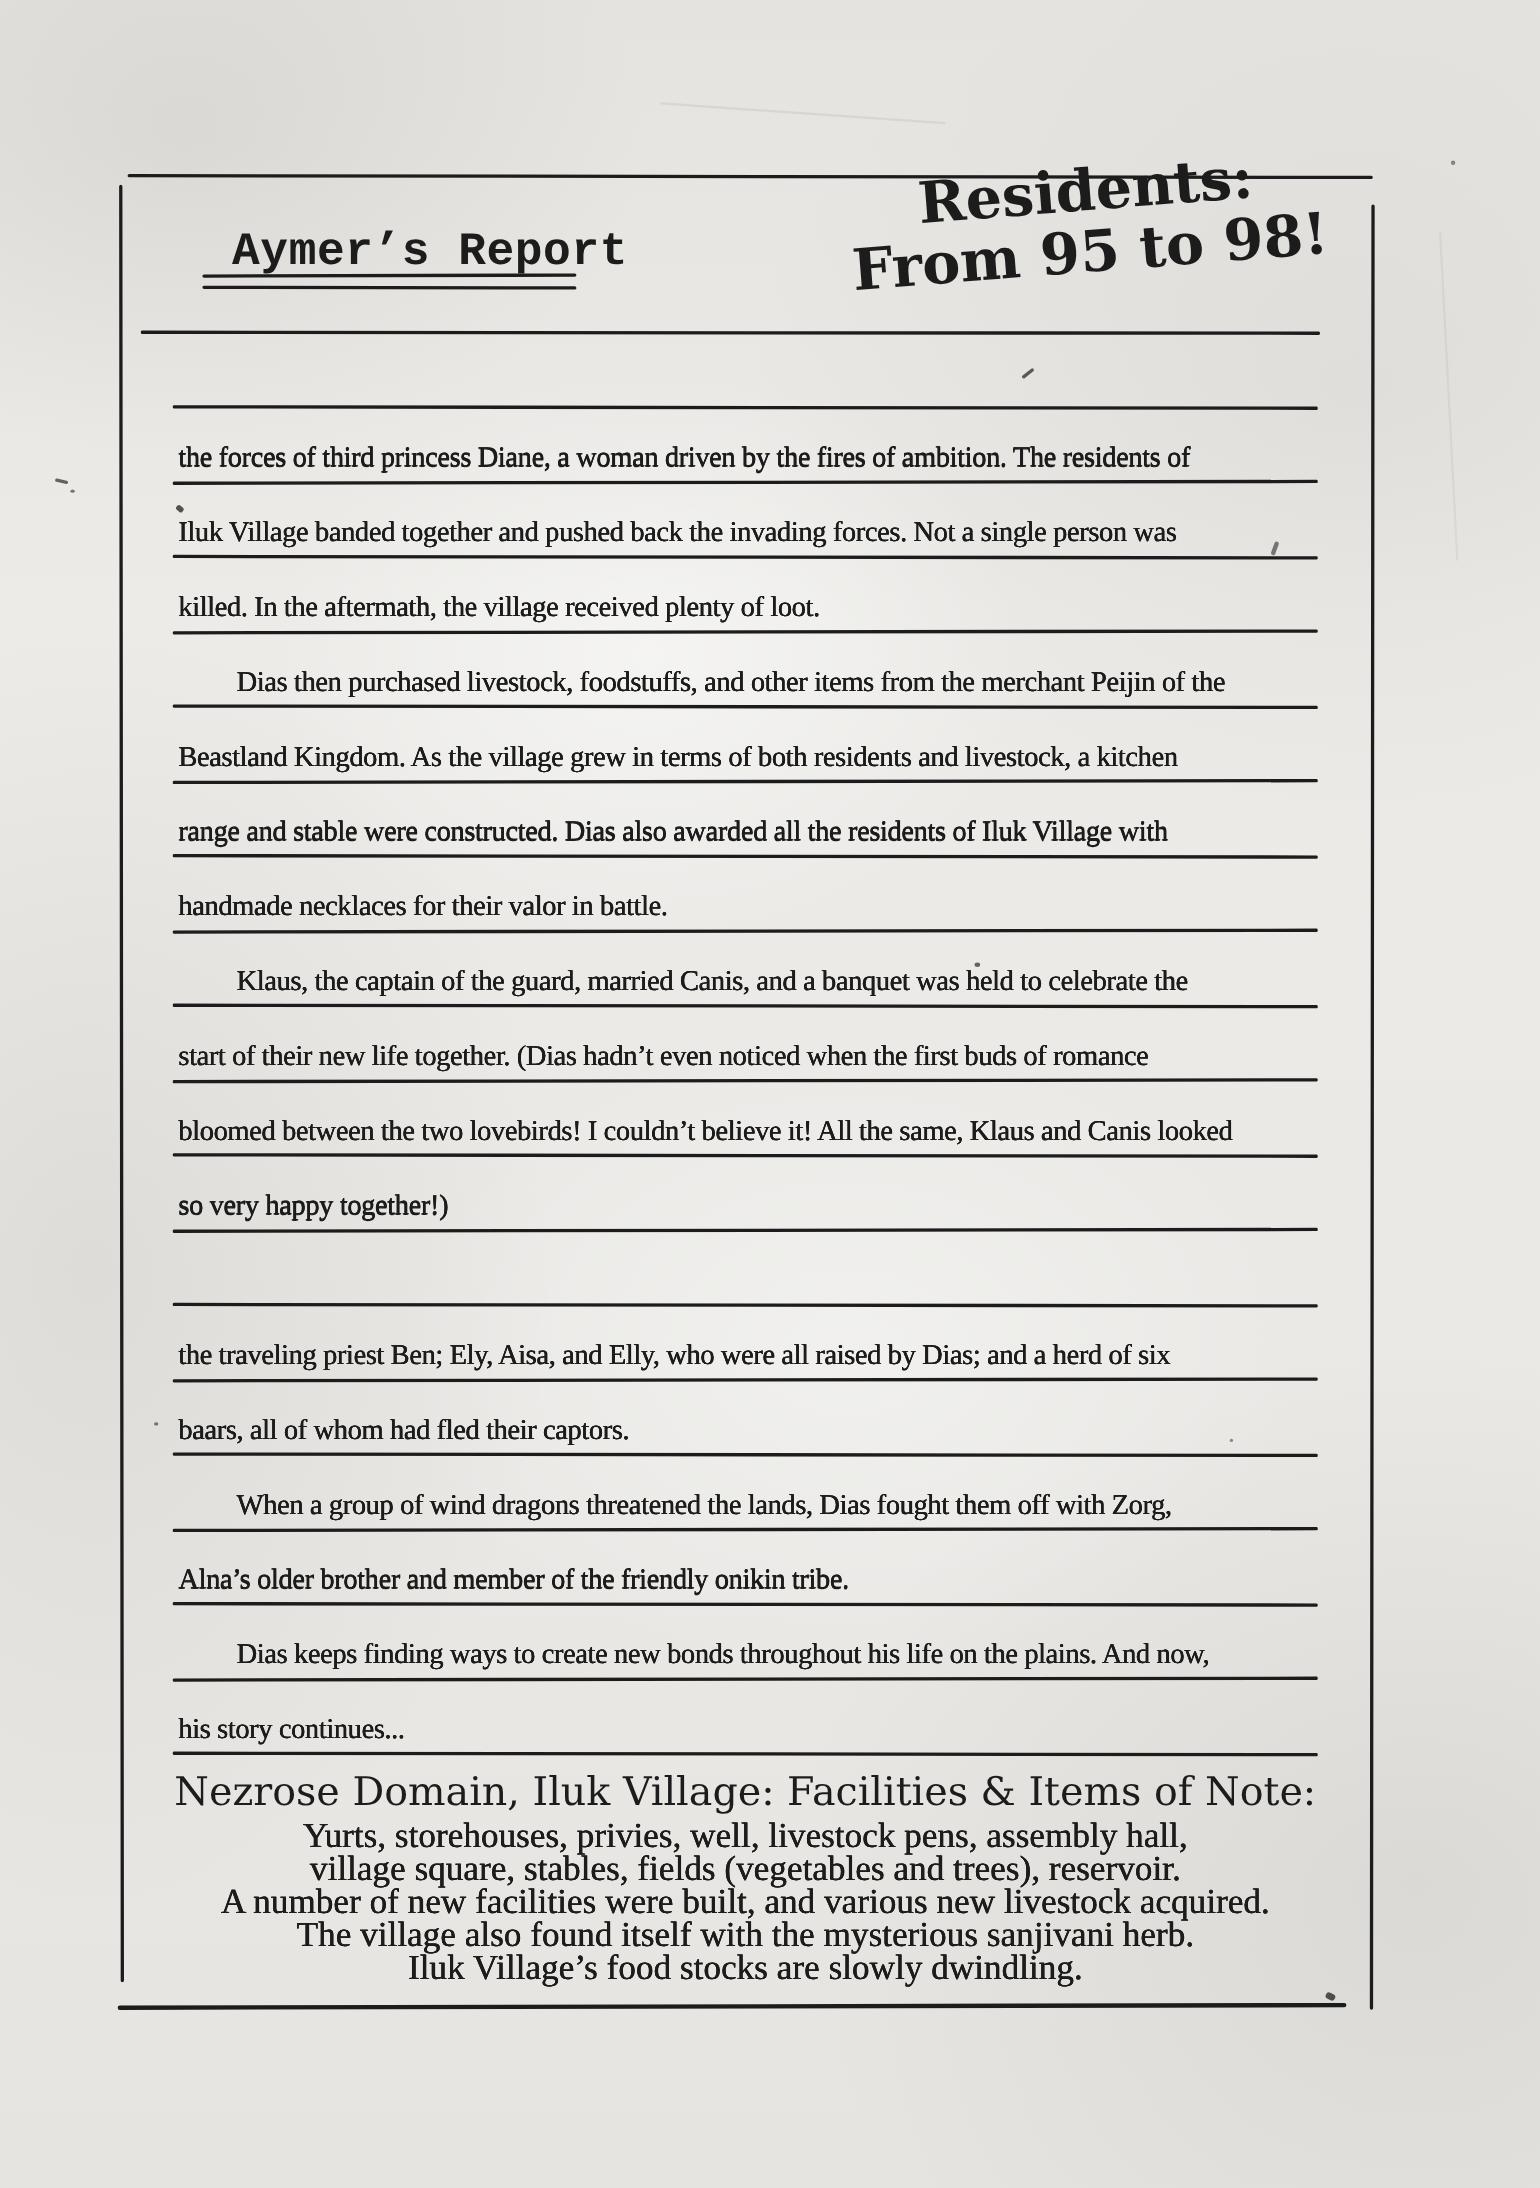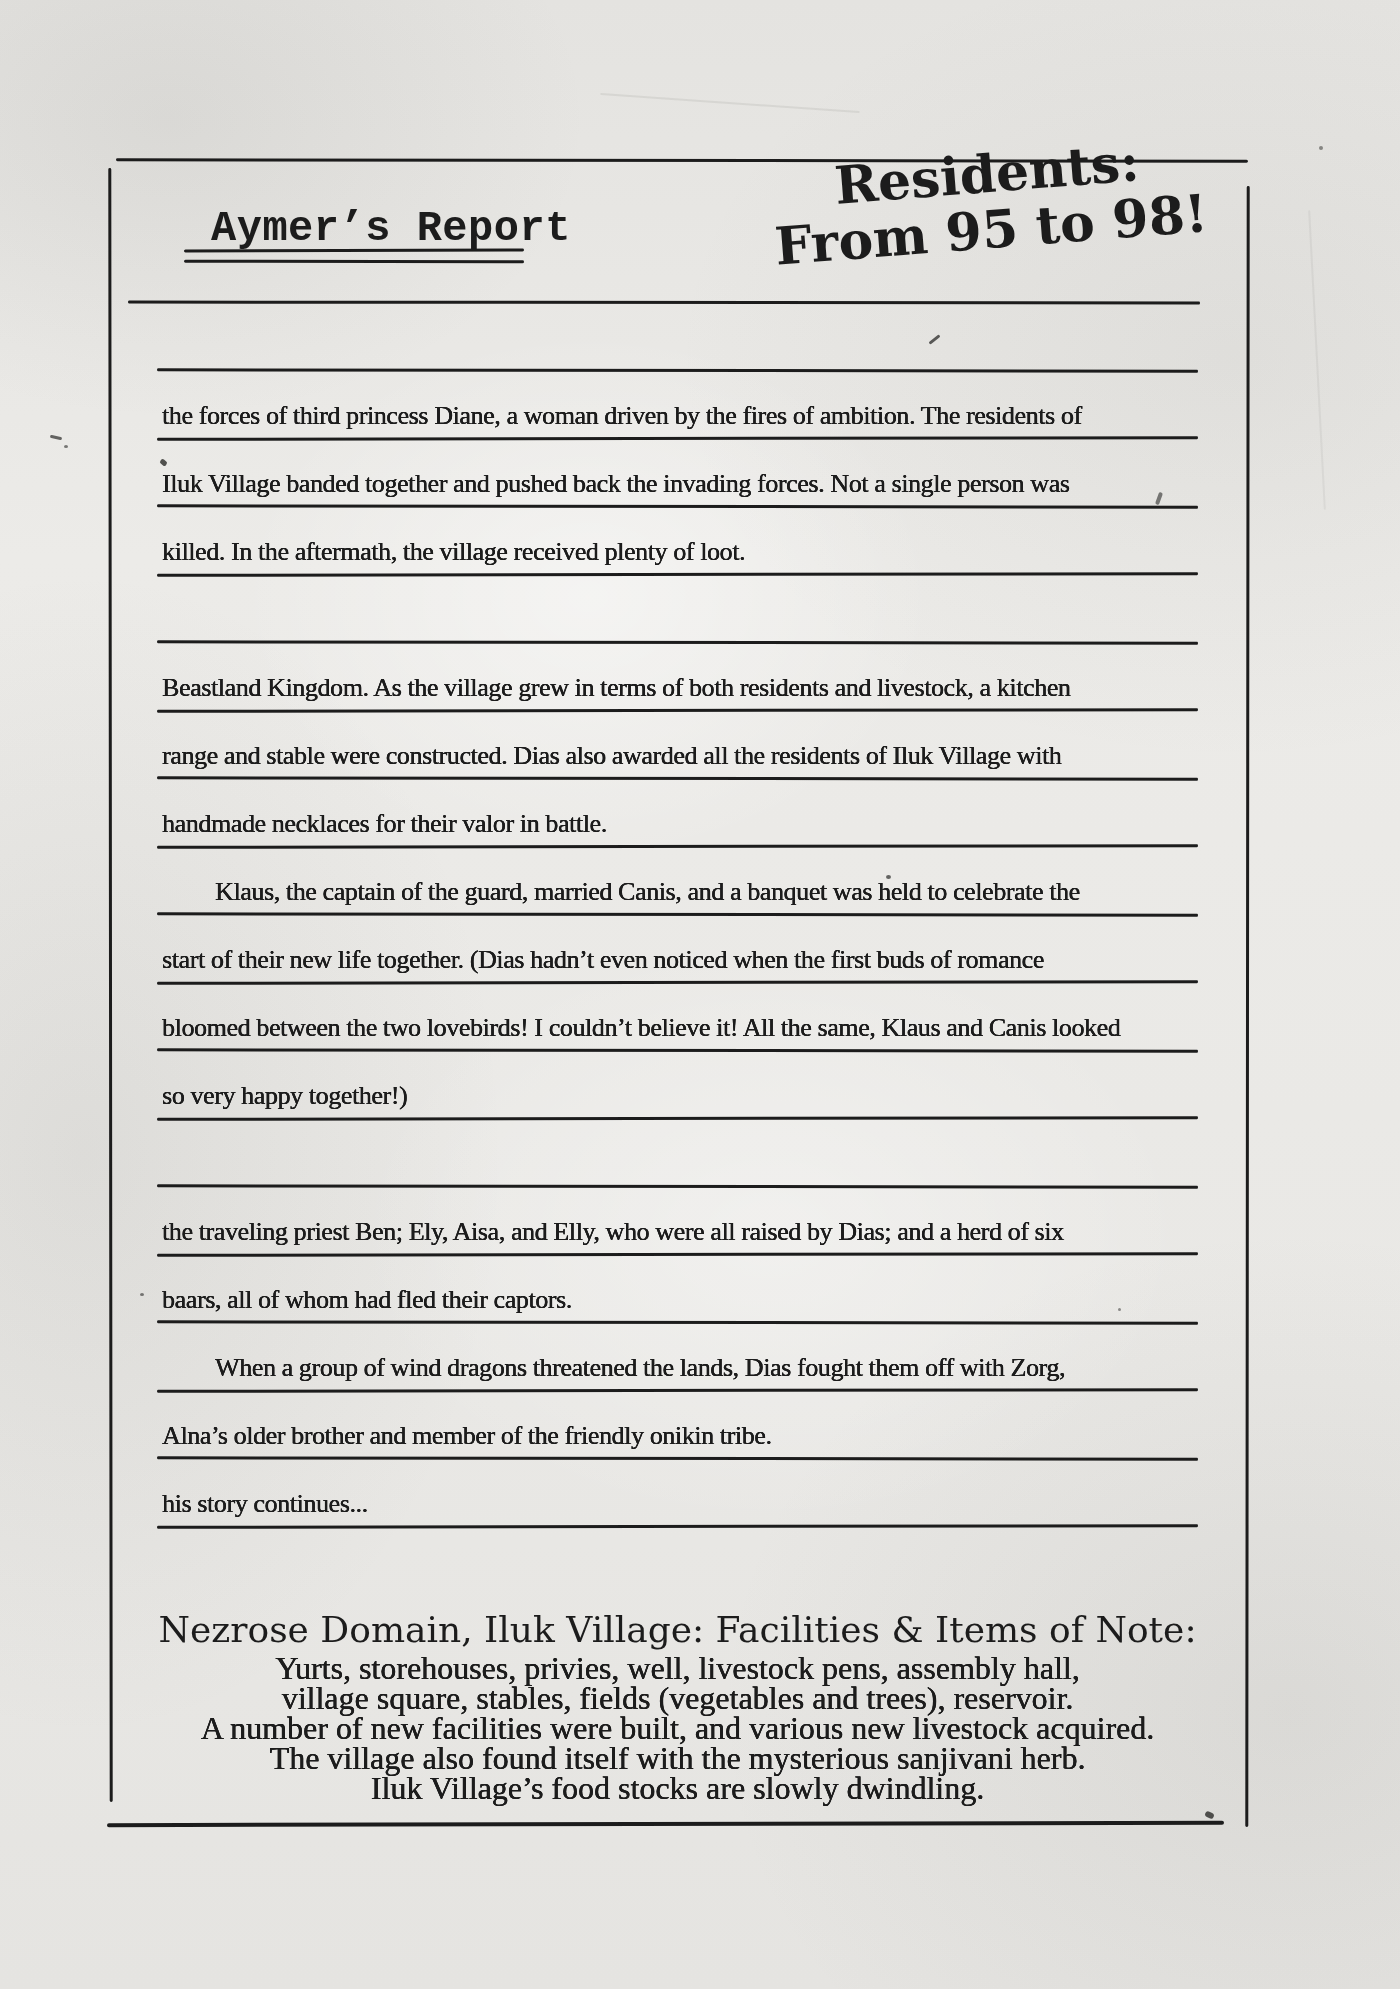--- a/index.html
+++ b/index.html
@@ -125,20 +125,21 @@
     <div class="line-text">Iluk Village banded together and pushed back the invading forces. Not a single person was</div>
     <div class="rule"></div>
   </div>
 
   <div class="line-unit">
     <div class="line-text">killed. In the aftermath, the village received plenty of loot.</div>
     <div class="rule"></div>
   </div>
 
   <div class="line-unit indent">
+    <div class="line-text">Dias then purchased livestock, foodstuffs, and other items from the merchant Peijin of the</div>
     <div class="rule"></div>
   </div>
 
   <div class="line-unit">
     <div class="line-text">Beastland Kingdom. As the village grew in terms of both residents and livestock, a kitchen</div>
     <div class="rule"></div>
   </div>
 
   <div class="line-unit">
     <div class="line-text">range and stable were constructed. Dias also awarded all the residents of Iluk Village with</div>
@@ -187,20 +188,24 @@
   <div class="line-unit indent">
     <div class="line-text">When a group of wind dragons threatened the lands, Dias fought them off with Zorg,</div>
     <div class="rule"></div>
   </div>
 
   <div class="line-unit">
     <div class="line-text">Alna’s older brother and member of the friendly onikin tribe.</div>
     <div class="rule"></div>
   </div>
 
+  <div class="line-unit indent">
+    <div class="line-text">Dias keeps finding ways to create new bonds throughout his life on the plains. And now,</div>
+    <div class="rule"></div>
+  </div>
 
   <div class="line-unit">
     <div class="line-text">his story continues...</div>
     <div class="rule"></div>
   </div>
 </div>
 
   <div class="facilities">
     <div class="fac-heading">Nezrose Domain, Iluk Village: Facilities &amp; Items of Note:</div>
     <div class="fac-lines">

